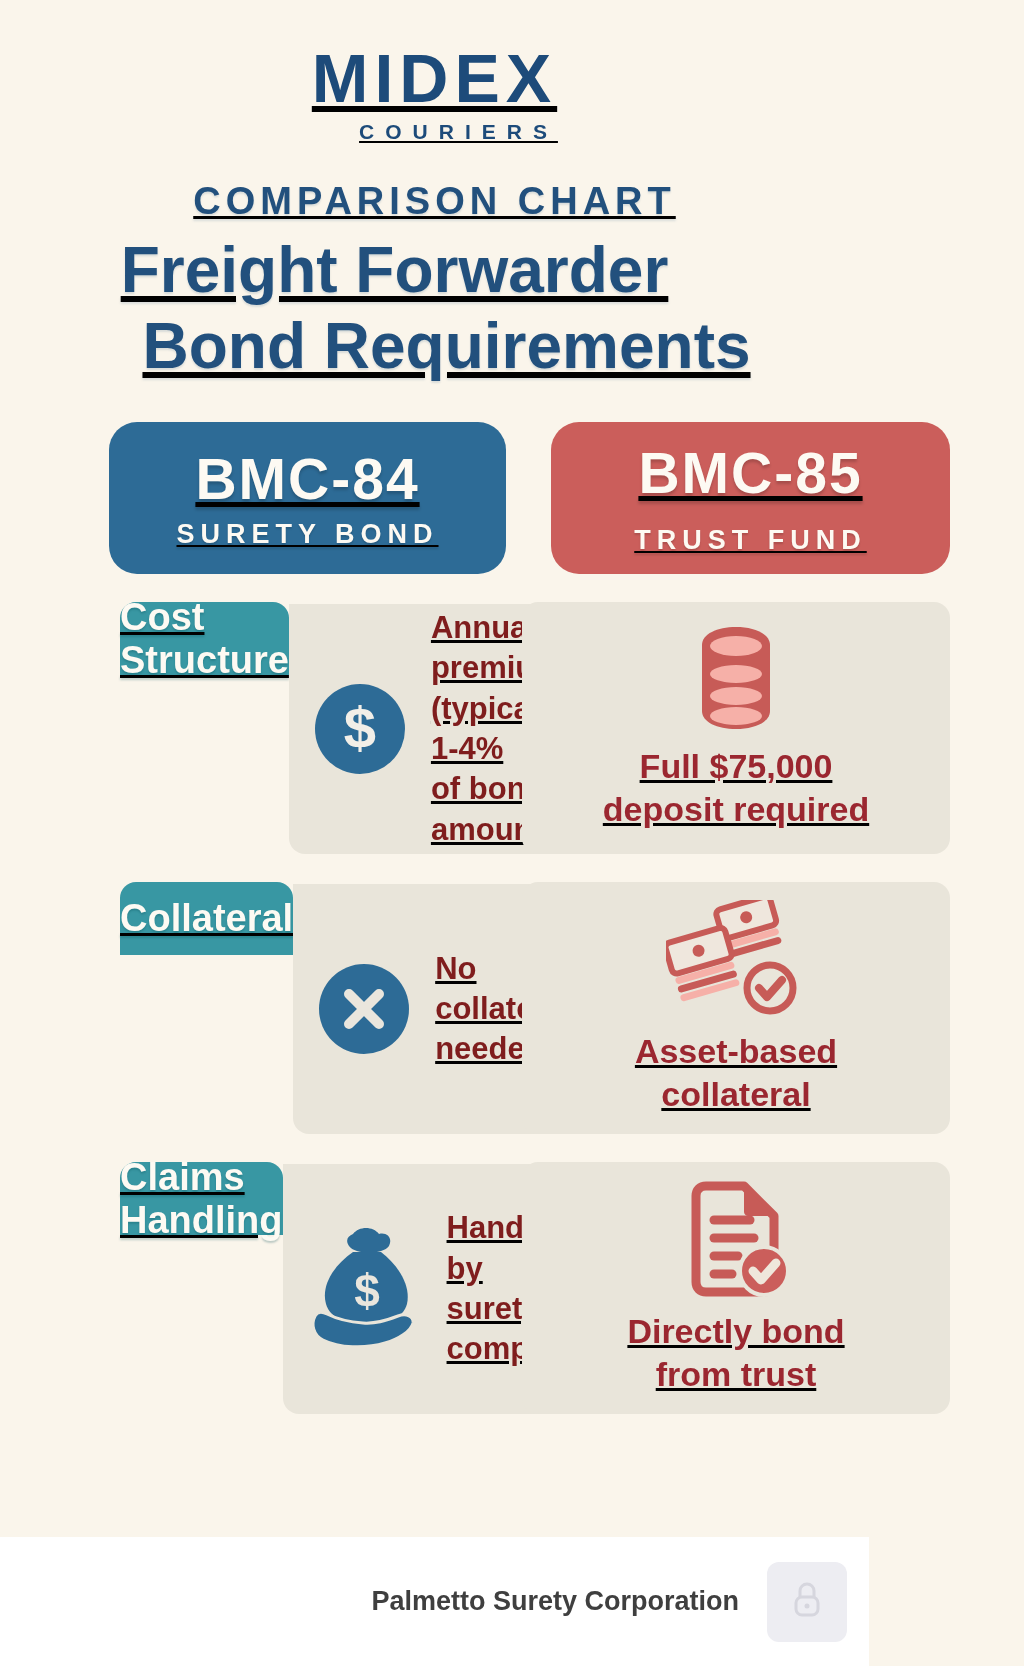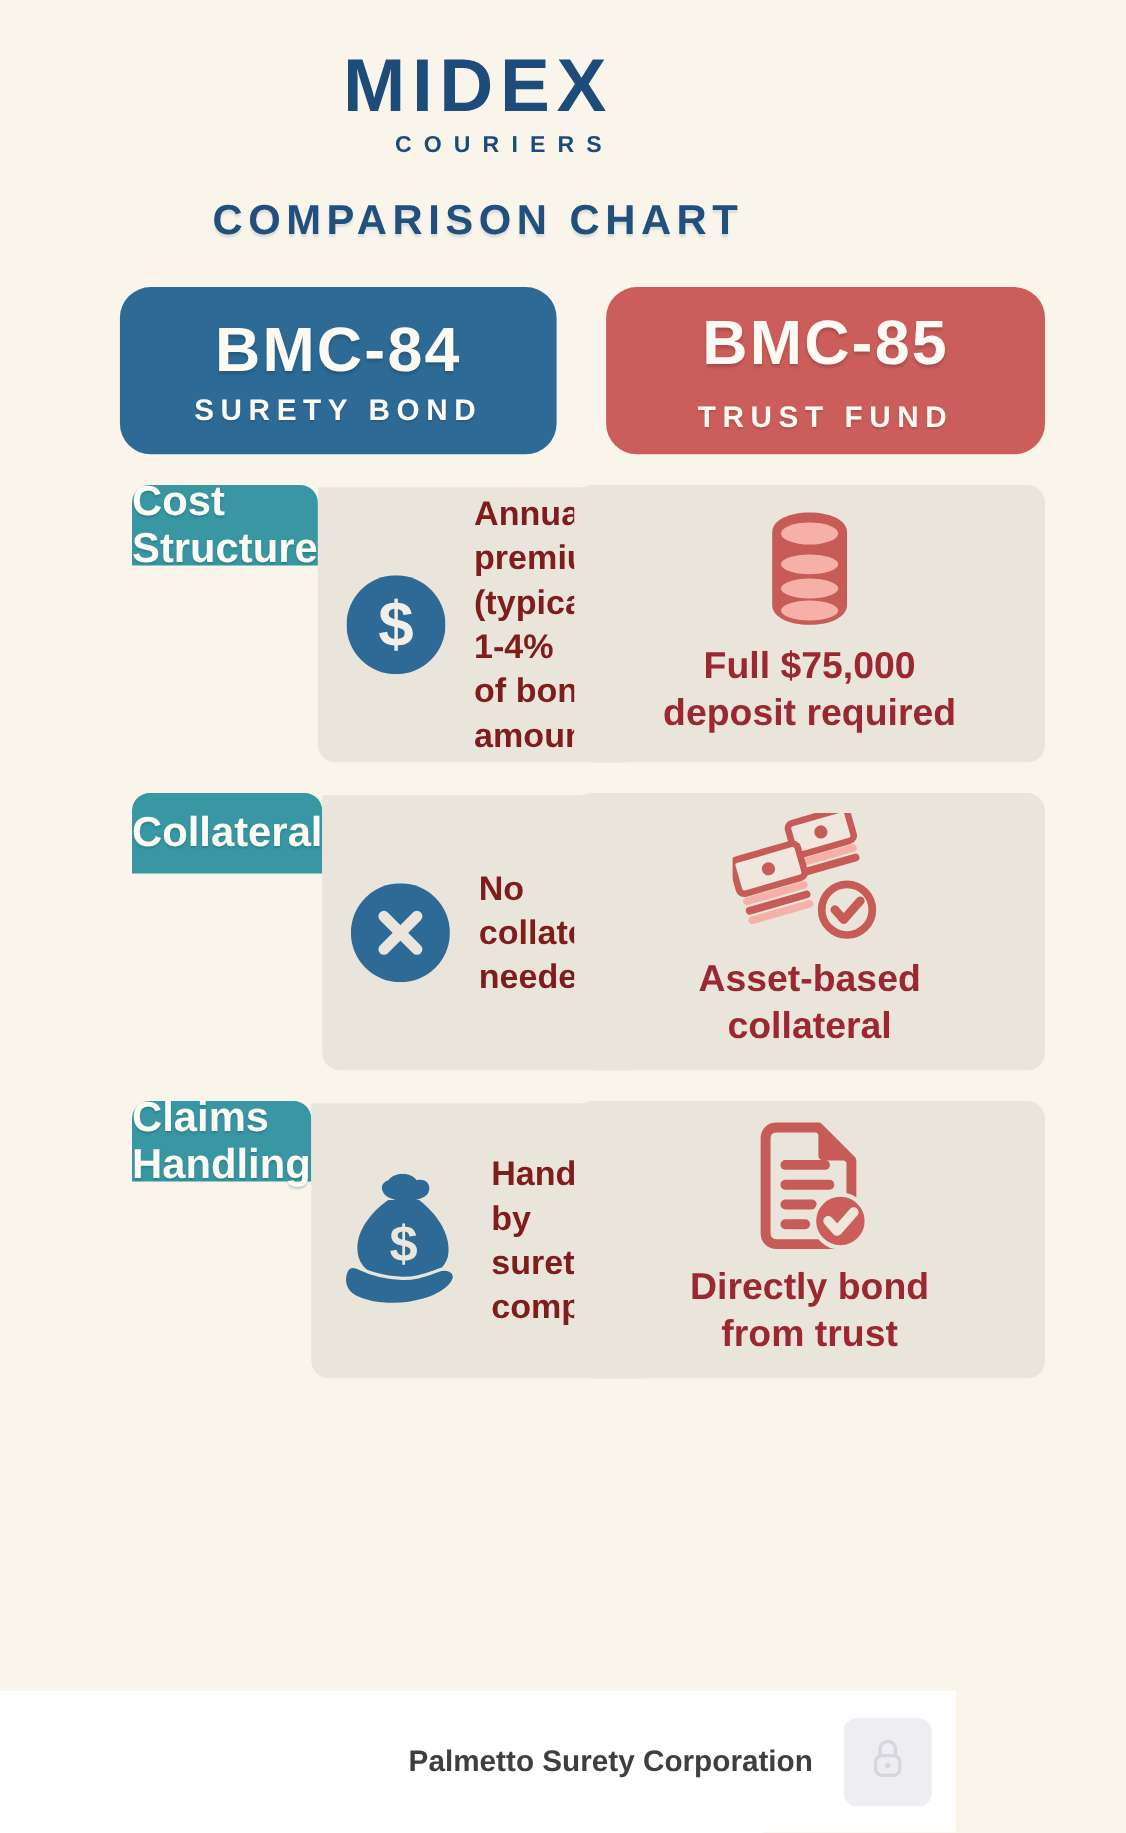--- a/index.html
+++ b/index.html
@@ -2,21 +2,21 @@
 <html><head>
 <meta charset="utf-8">
 <style>
   html,body{margin:0;padding:0;}
   body{
     width:1024px;height:1666px;
     background:#faf5eb;
     font-family:"Liberation Sans",sans-serif;
     position:relative;overflow:hidden;
   }
-  .page{position:relative;width:869px;height:1666px;}
+  .page{position:relative;width:869px;height:1666px;text-decoration:underline;}
 
   
   .logo-block{padding-top:44px;text-align:center;color:#1d4b7a;}
   .logo-midex{font-size:68px;font-weight:bold;letter-spacing:6px;line-height:1;}
   .logo-couriers{font-size:21px;font-weight:bold;letter-spacing:11px;margin-top:8px;margin-left:48px;}
 
   
   .kicker{
     margin-top:36px;text-align:center;
     font-size:38px;font-weight:bold;letter-spacing:5px;color:#22507d;
@@ -83,20 +83,24 @@
 <body>
 
 <div class="page">
 
   <div class="logo-block">
     <div class="logo-midex">MIDEX</div>
     <div class="logo-couriers">COURIERS</div>
   </div>
 
   <div class="kicker">COMPARISON CHART</div>
+  <div class="title">
+    <div class="l1">Freight Forwarder</div>
+    <div class="l2">Bond Requirements</div>
+  </div>
 
   <div class="grid">
 
     <div class="col-header blue">
       <div class="code">BMC-84</div>
       <div class="sub">SURETY BOND</div>
     </div>
     <div class="col-header red">
       <div class="code">BMC-85</div>
       <div class="sub">TRUST FUND</div>

